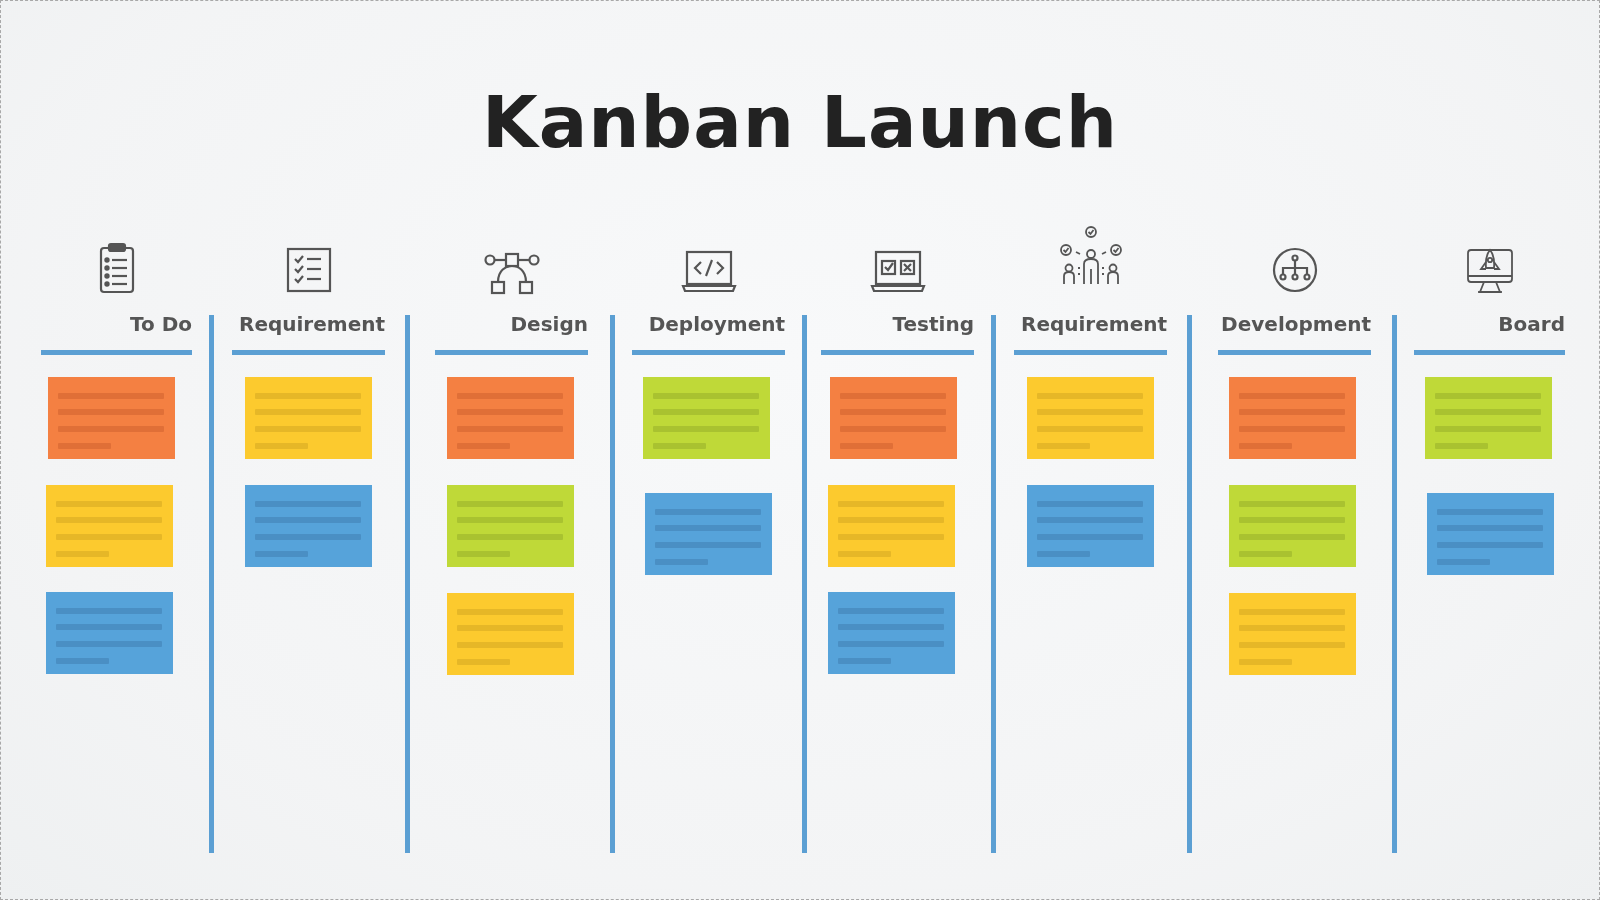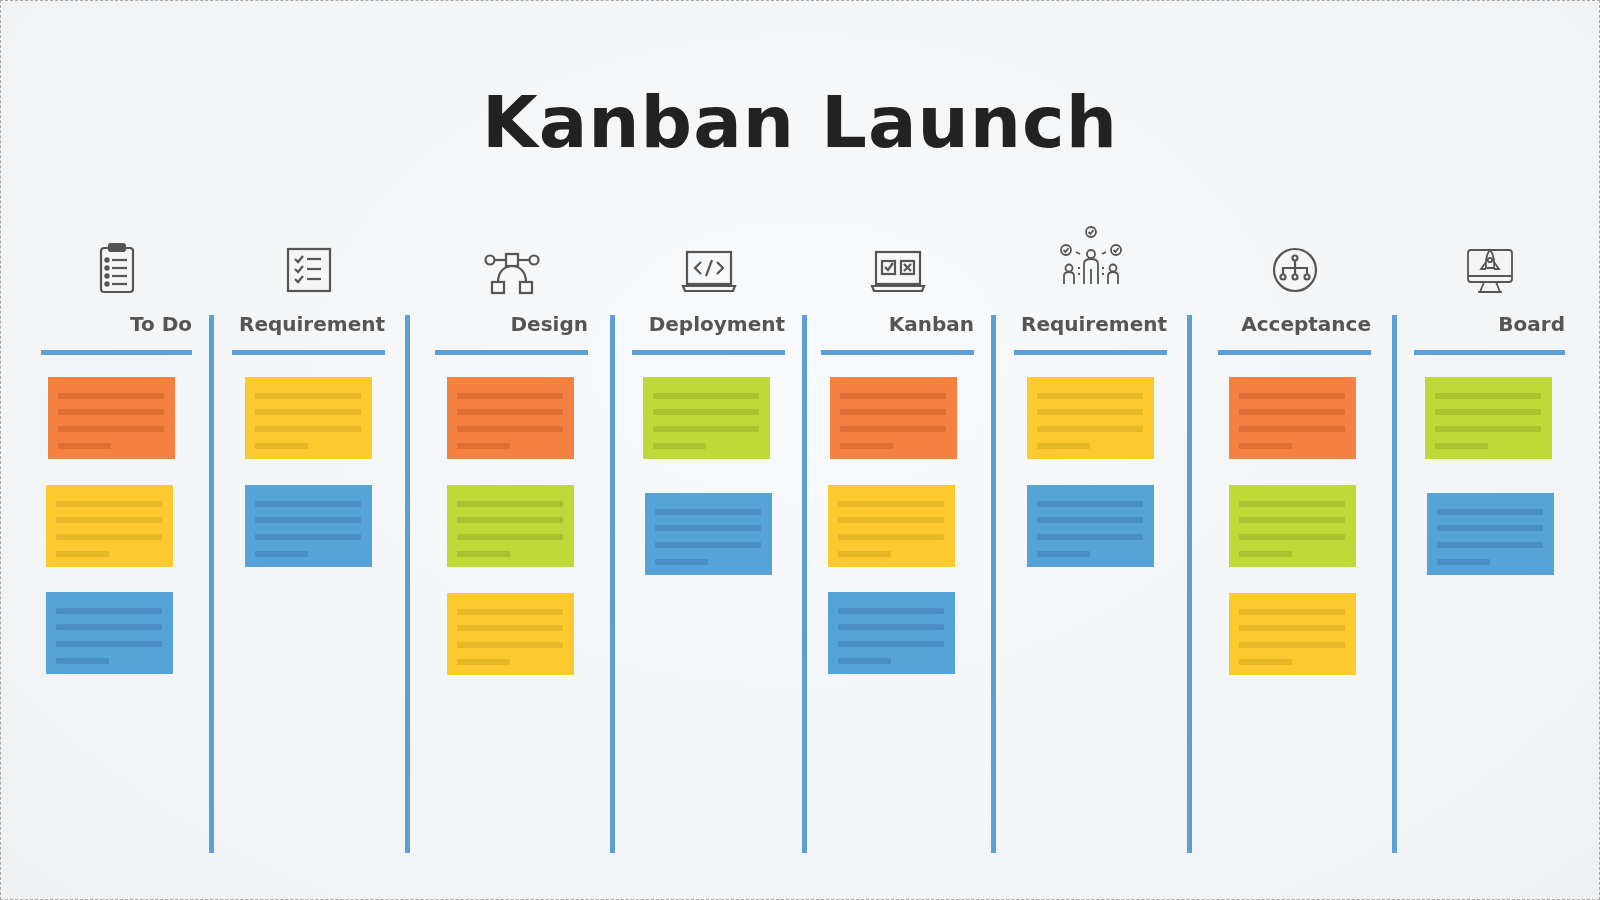--- a/index.html
+++ b/index.html
@@ -212,21 +212,21 @@
       <svg width="64" height="64" viewBox="0 0 64 64">
           <rect x="10" y="14" width="44" height="32"></rect>
           <path d="M6 48 H58 L56 53 H8 Z"></path>
           <rect x="16" y="23" width="13" height="13"></rect>
           <polyline points="19,29 22,32 27,25"></polyline>
           <rect x="35" y="23" width="13" height="13"></rect>
           <line x1="38" y1="26" x2="45" y2="33"></line>
           <line x1="45" y1="26" x2="38" y2="33"></line>
         </svg>
     </div>
-    <div class="col-label">Kanban</div>
+    <div class="col-label">Testing</div>
     <div class="col-underline"></div>
   </div>
 </div>
 <div class="note orange" style="left:830px;top:377px;">
     <div class="ln" style="top:16px;width:106px"></div>
     <div class="ln" style="top:32px;width:106px"></div>
     <div class="ln" style="top:49px;width:106px"></div>
     <div class="ln" style="top:66px;width:53px"></div>
   </div>
 <div class="note yellow" style="left:828px;top:485px;">
@@ -294,21 +294,21 @@
       <svg width="64" height="64" viewBox="0 0 64 64">
           <circle cx="32" cy="32" r="21"></circle>
           <circle cx="32" cy="20" r="2.5"></circle>
           <line x1="32" y1="22.5" x2="32" y2="36.5"></line>
           <path d="M20 36.5 V30 H44 V36.5"></path>
           <circle cx="20" cy="39" r="2.5"></circle>
           <circle cx="32" cy="39" r="2.5"></circle>
           <circle cx="44" cy="39" r="2.5"></circle>
         </svg>
     </div>
-    <div class="col-label">Acceptance</div>
+    <div class="col-label">Development</div>
     <div class="col-underline"></div>
   </div>
 </div>
 <div class="note orange" style="left:1229px;top:377px;">
     <div class="ln" style="top:16px;width:106px"></div>
     <div class="ln" style="top:32px;width:106px"></div>
     <div class="ln" style="top:49px;width:106px"></div>
     <div class="ln" style="top:66px;width:53px"></div>
   </div>
 <div class="note green" style="left:1229px;top:485px;">

